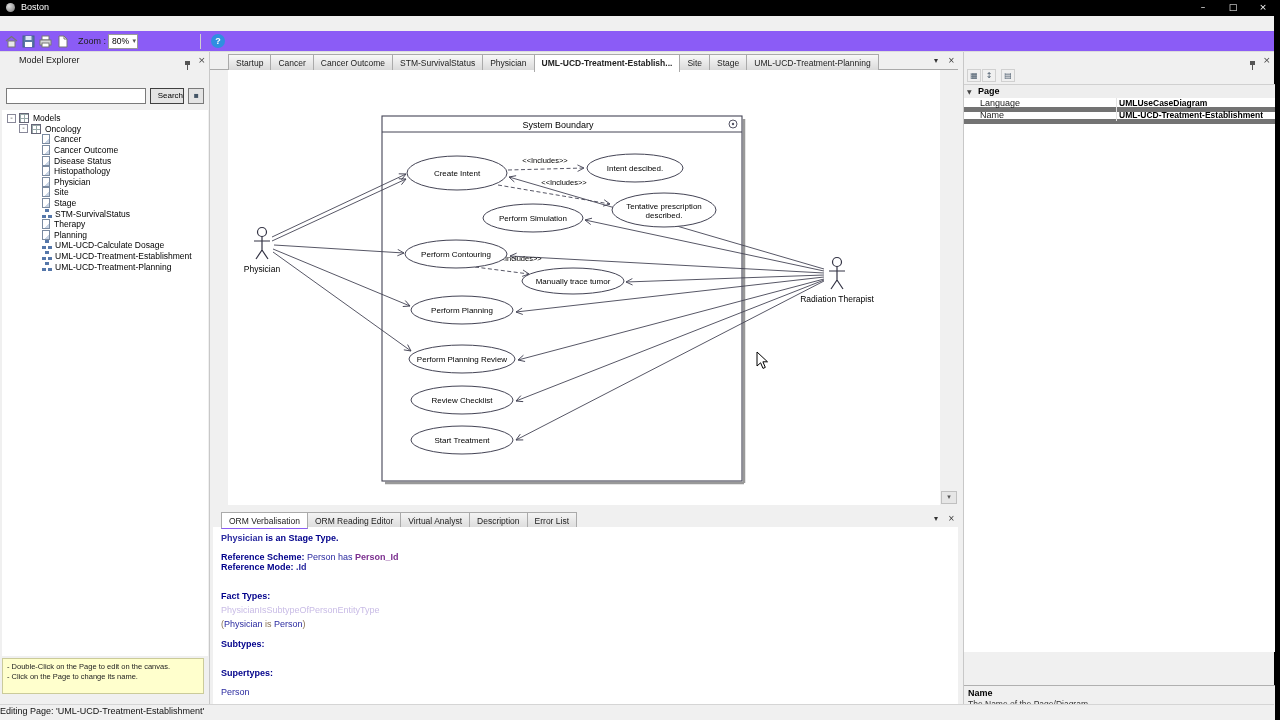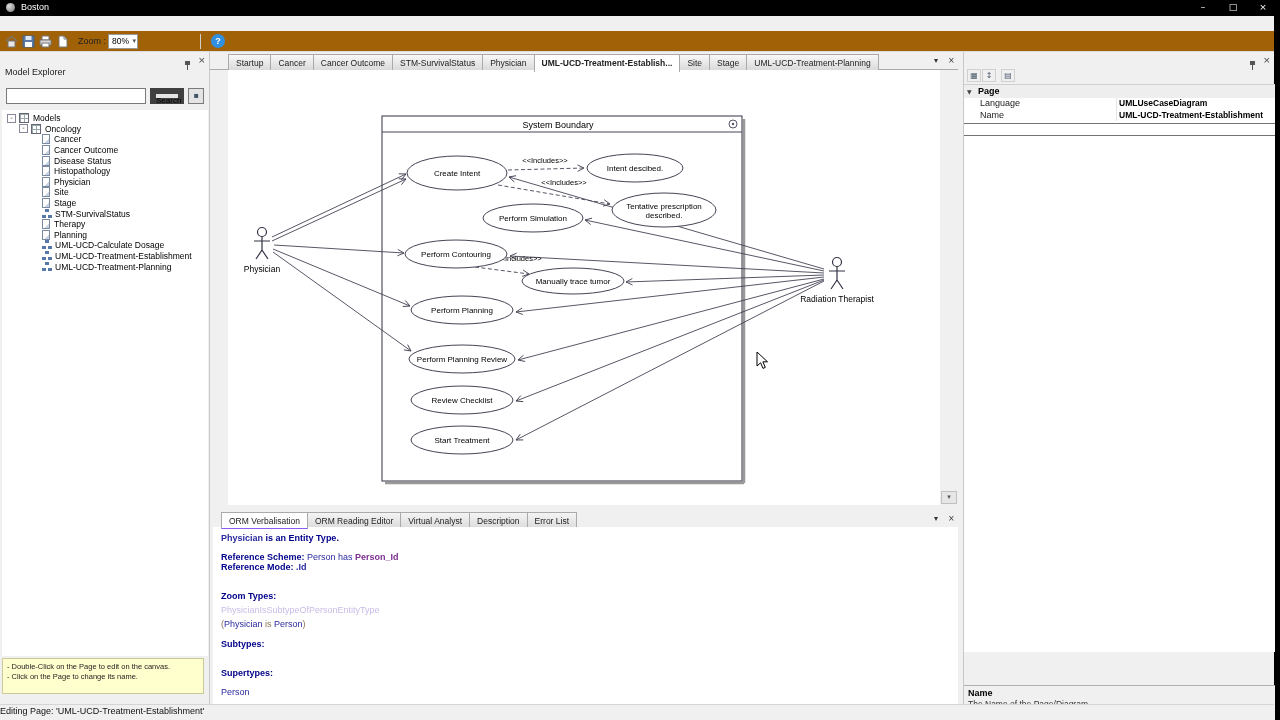--- a/index.html
+++ b/index.html
@@ -11,40 +11,40 @@
   .titlebar { left:0; top:0; width:1280px; height:16px; background:#000; color:#fff; }
   .app-icon { left:6px; top:3px; width:9px; height:9px; border-radius:50%; background:radial-gradient(circle at 3px 3px,#ddd,#777); }
   .title-text { left:21px; top:2px; font-size:9px; }
   .win-btn { top:0; width:28px; height:16px; text-align:center; line-height:15px; font-size:9px; color:#fff; font-family:"DejaVu Sans",sans-serif; cursor:default; }
 
   
   .menubar { left:0; top:16px; width:1274px; height:15px; background:#f0f0f0; font-size:9px; line-height:15px; }
   .menu-item { display:inline-block; padding:12px 7px; height:15px; }
 
   
-  .toolbar { left:0; top:31px; width:1274px; height:21px; background:#a16207; border-bottom:1px solid #dcdcdc; }
+  .toolbar { left:0; top:31px; width:1274px; height:21px; background:#8b5cf6; border-bottom:1px solid #dcdcdc; }
   .tbtn { top:3px; width:15px; height:15px; }
   .zoom-label { top:5px; font-size:9px; color:#222; }
   .zoom-combo { top:3px; width:30px; height:15px; background:#fff; border:1px solid #999; font-size:8.5px; line-height:13px; padding-left:3px; }
   .zoom-combo .arrow { position:absolute; right:1px; top:0; font-size:7px; color:#555; font-family:"DejaVu Sans",sans-serif; }
   .tool-sep { top:3px; width:1px; height:15px; background:#cfcfcf; }
   .help-icon { top:3px; width:14px; height:14px; border-radius:50%; background:#2f8fe0; color:#fff; font-size:9px; font-weight:bold; text-align:center; line-height:14px; }
 
   
   .workspace { left:0; top:52px; width:1274px; height:652px; background:#f0f0f0; }
 
   
   .left-panel { left:0; top:52px; width:210px; height:652px; background:#f0f0f0; border-right:1px solid #c8c8c8; }
-  .panel-header { left:0; top:12px; width:100%; height:16px; font-size:9px; line-height:16px; padding-left:5px; color:#222; }
+  .panel-header { left:0; top:0; width:100%; height:16px; font-size:9px; line-height:16px; padding-left:19px; color:#222; }
   .pin-icon { display:inline-block; width:7px; height:9px; position:relative; }
   .pin-icon::before { content:""; position:absolute; left:1px; top:0; width:5px; height:4px; background:#555; }
   .pin-icon::after  { content:""; position:absolute; left:3px; top:4px; width:1px; height:5px; background:#555; }
   .small-x { font-size:9px; color:#444; font-family:"DejaVu Sans",sans-serif; line-height:9px; }
   .search-input { left:6px; top:36px; width:140px; height:16px; border:1px solid #7a7a7a; font-size:9px; padding:0 3px; background:#fff; }
-  .search-btn { left:150px; top:36px; width:34px; height:16px; background:#e4e4e4; border:6px solid #404040; font-size:8px; text-align:center; line-height:14px; }
+  .search-btn { left:150px; top:36px; width:34px; height:16px; background:#e4e4e4; border:1px solid #404040; font-size:8px; text-align:right; line-height:14px; }
   .search-extra { left:188px; top:36px; width:16px; height:16px; background:#e4e4e4; border:1px solid #7a7a7a; font-size:8px; text-align:center; line-height:14px; color:#456; font-family:"DejaVu Sans",sans-serif; }
   .tree { left:2px; top:58px; width:206px; height:546px; background:#fff; overflow:hidden; padding-top:3px; }
   .titem { display:flex; align-items:center; height:10.6px; font-size:8.5px; white-space:nowrap; }
   .lv0 { padding-left:5px; } .lv1 { padding-left:17px; } .lv2 { padding-left:40px; }
   .expander { display:inline-block; width:9px; height:9px; border:1px solid #889; background:#fff; font:7px/7px "DejaVu Sans",sans-serif; text-align:center; color:#333; margin-right:3px; flex:none; }
   .doc-icon { display:inline-block; width:8px; height:10px; background:linear-gradient(135deg,#fff 65%,#c8d4e4 65%); border:1px solid #7a8aa0; margin-right:4px; flex:none; }
   .grid-icon { display:inline-block; width:10px; height:10px; border:1px solid #667; margin-right:4px; flex:none;
      background-image:linear-gradient(#9aa 1px,transparent 1px),linear-gradient(90deg,#9aa 1px,transparent 1px); background-size:4px 4px; background-color:#fff; }
   .uml-icon { display:inline-block; width:10px; height:10px; margin-right:3px; position:relative; flex:none; }
   .uml-icon::before { content:""; position:absolute; left:3px; top:0; width:4px; height:3px; background:#5577aa; }
@@ -77,21 +77,21 @@
   .c-brown{ color:#8A7355; }
 
   
   .right-panel { left:963px; top:52px; width:311px; height:652px; background:#f0f0f0; border-left:1px solid #c8c8c8; }
   .ptool { left:0; top:16px; width:100%; height:16px; }
   .picon { top:1px; width:14px; height:13px; background:#f0f0f0; border:1px solid #d0d0d0; font-size:8px; text-align:center; line-height:11px; color:#456; font-family:"DejaVu Sans",sans-serif; }
   .pgrid { left:0; top:32px; width:311px; height:568px; background:#fff; border-top:1px solid #d0d0d0; }
   .pcat { left:0; top:0; width:100%; height:13px; background:#eeeeee; font-size:9px; font-weight:bold; line-height:13px; }
   .pcat .carrow { position:absolute; left:3px; top:0; font-size:6px; color:#444; line-height:13px; font-family:"DejaVu Sans",sans-serif; }
   .pcat .ctext { position:absolute; left:14px; top:0; }
-  .prow { left:0; width:100%; height:26px; font-size:9px; line-height:11.5px; border-bottom:1px solid #737373; }
+  .prow { left:0; width:100%; height:14px; font-size:9px; line-height:11.5px; border-bottom:5px solid #737373; }
   .prow .plabel { position:absolute; left:16px; top:0; color:#222; }
   .prow .pvalue { position:absolute; left:155px; top:0; font-weight:bold; white-space:nowrap; font-size:8.5px; }
   .pgsep { left:152px; top:13px; width:1px; height:23px; background:#e4e4e4; }
   .pdesc { left:0; top:600px; width:311px; height:37px; background:#f0f0f0; border-top:1px solid #b0b0b0; padding:2px 4px; }
   .pdesc .dtitle { font-size:9px; font-weight:bold; }
   .pdesc .dtext { font-size:8.5px; color:#333; margin-top:1px; }
 
   
   .statusbar { left:0; top:704px; width:1274px; height:26px; background:#f0f0f0; border-top:1px solid #d5d5d5; font-size:9px; line-height:13px; color:#111; }
 
@@ -344,24 +344,24 @@
     <div class="sbtn">▾</div>
   </div>
 
   <div class="abs btabs">
     <span class="btab active">ORM Verbalisation</span><span class="btab">ORM Reading Editor</span><span class="btab">Virtual Analyst</span><span class="btab">Description</span><span class="btab">Error List</span>
   </div>
   <span class="abs tab-ctrl" style="left:724px;top:462px">▾</span>
   <span class="abs tab-ctrl" style="left:738px;top:462px">×</span>
 
   <div class="abs verb">
-    <div class="vb" style="top:6px"><span class="c-name b">Physician </span><span class="c-navy">is an Entity Type.</span></div>
+    <div class="vb" style="top:6px"><span class="c-name b">Physician </span><span class="c-navy">is an Stage Type.</span></div>
     <div class="vb" style="top:25px"><span class="c-navy">Reference Scheme: </span><span class="c-name">Person has </span><span class="c-val">Person_Id</span></div>
     <div class="vb" style="top:35px"><span class="c-navy">Reference Mode: </span><span class="c-name b">.Id</span></div>
-    <div class="vb c-navy" style="top:64px">Zoom Types:</div>
+    <div class="vb c-navy" style="top:64px">Fact Types:</div>
     <div class="vb c-gray" style="top:78px">PhysicianIsSubtypeOfPersonEntityType</div>
     <div class="vb" style="top:92px"><span class="c-brown">(</span><span class="c-name">Physician</span><span class="c-brown"> is </span><span class="c-name">Person</span><span class="c-brown">)</span></div>
     <div class="vb c-navy" style="top:112px">Subtypes:</div>
     <div class="vb c-navy" style="top:141px">Supertypes:</div>
     <div class="vb c-name" style="top:160px">Person</div>
   </div>
 </div>
 
 <div class="abs right-panel">
   <span class="abs pin-icon" style="left:285px;top:4px"></span>

